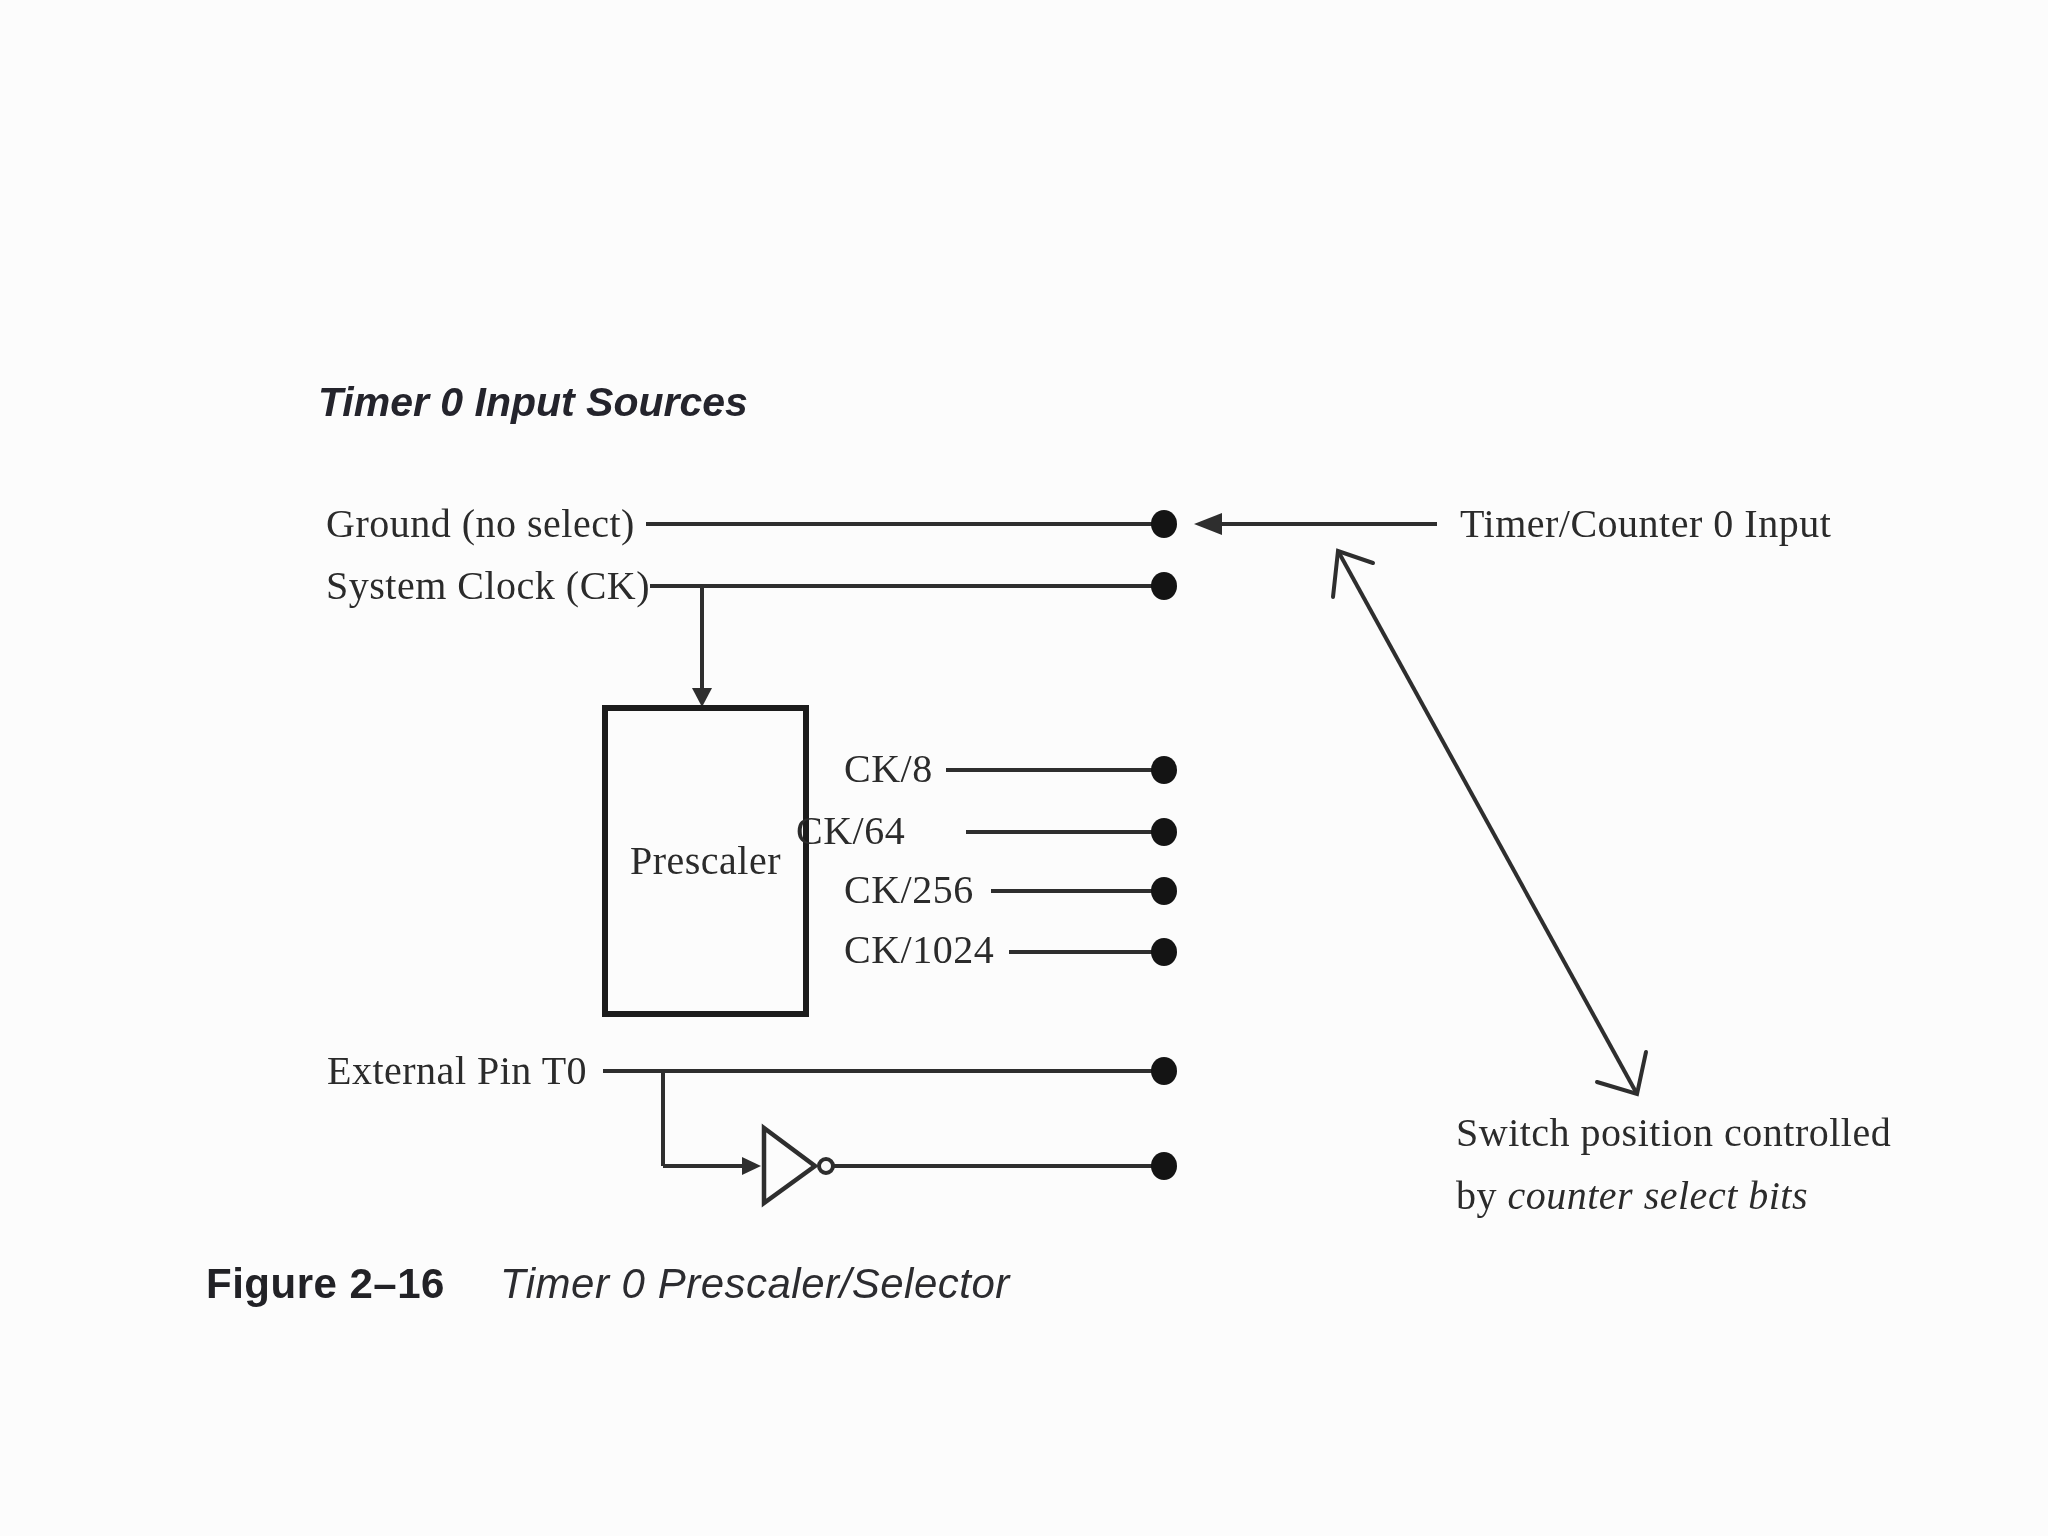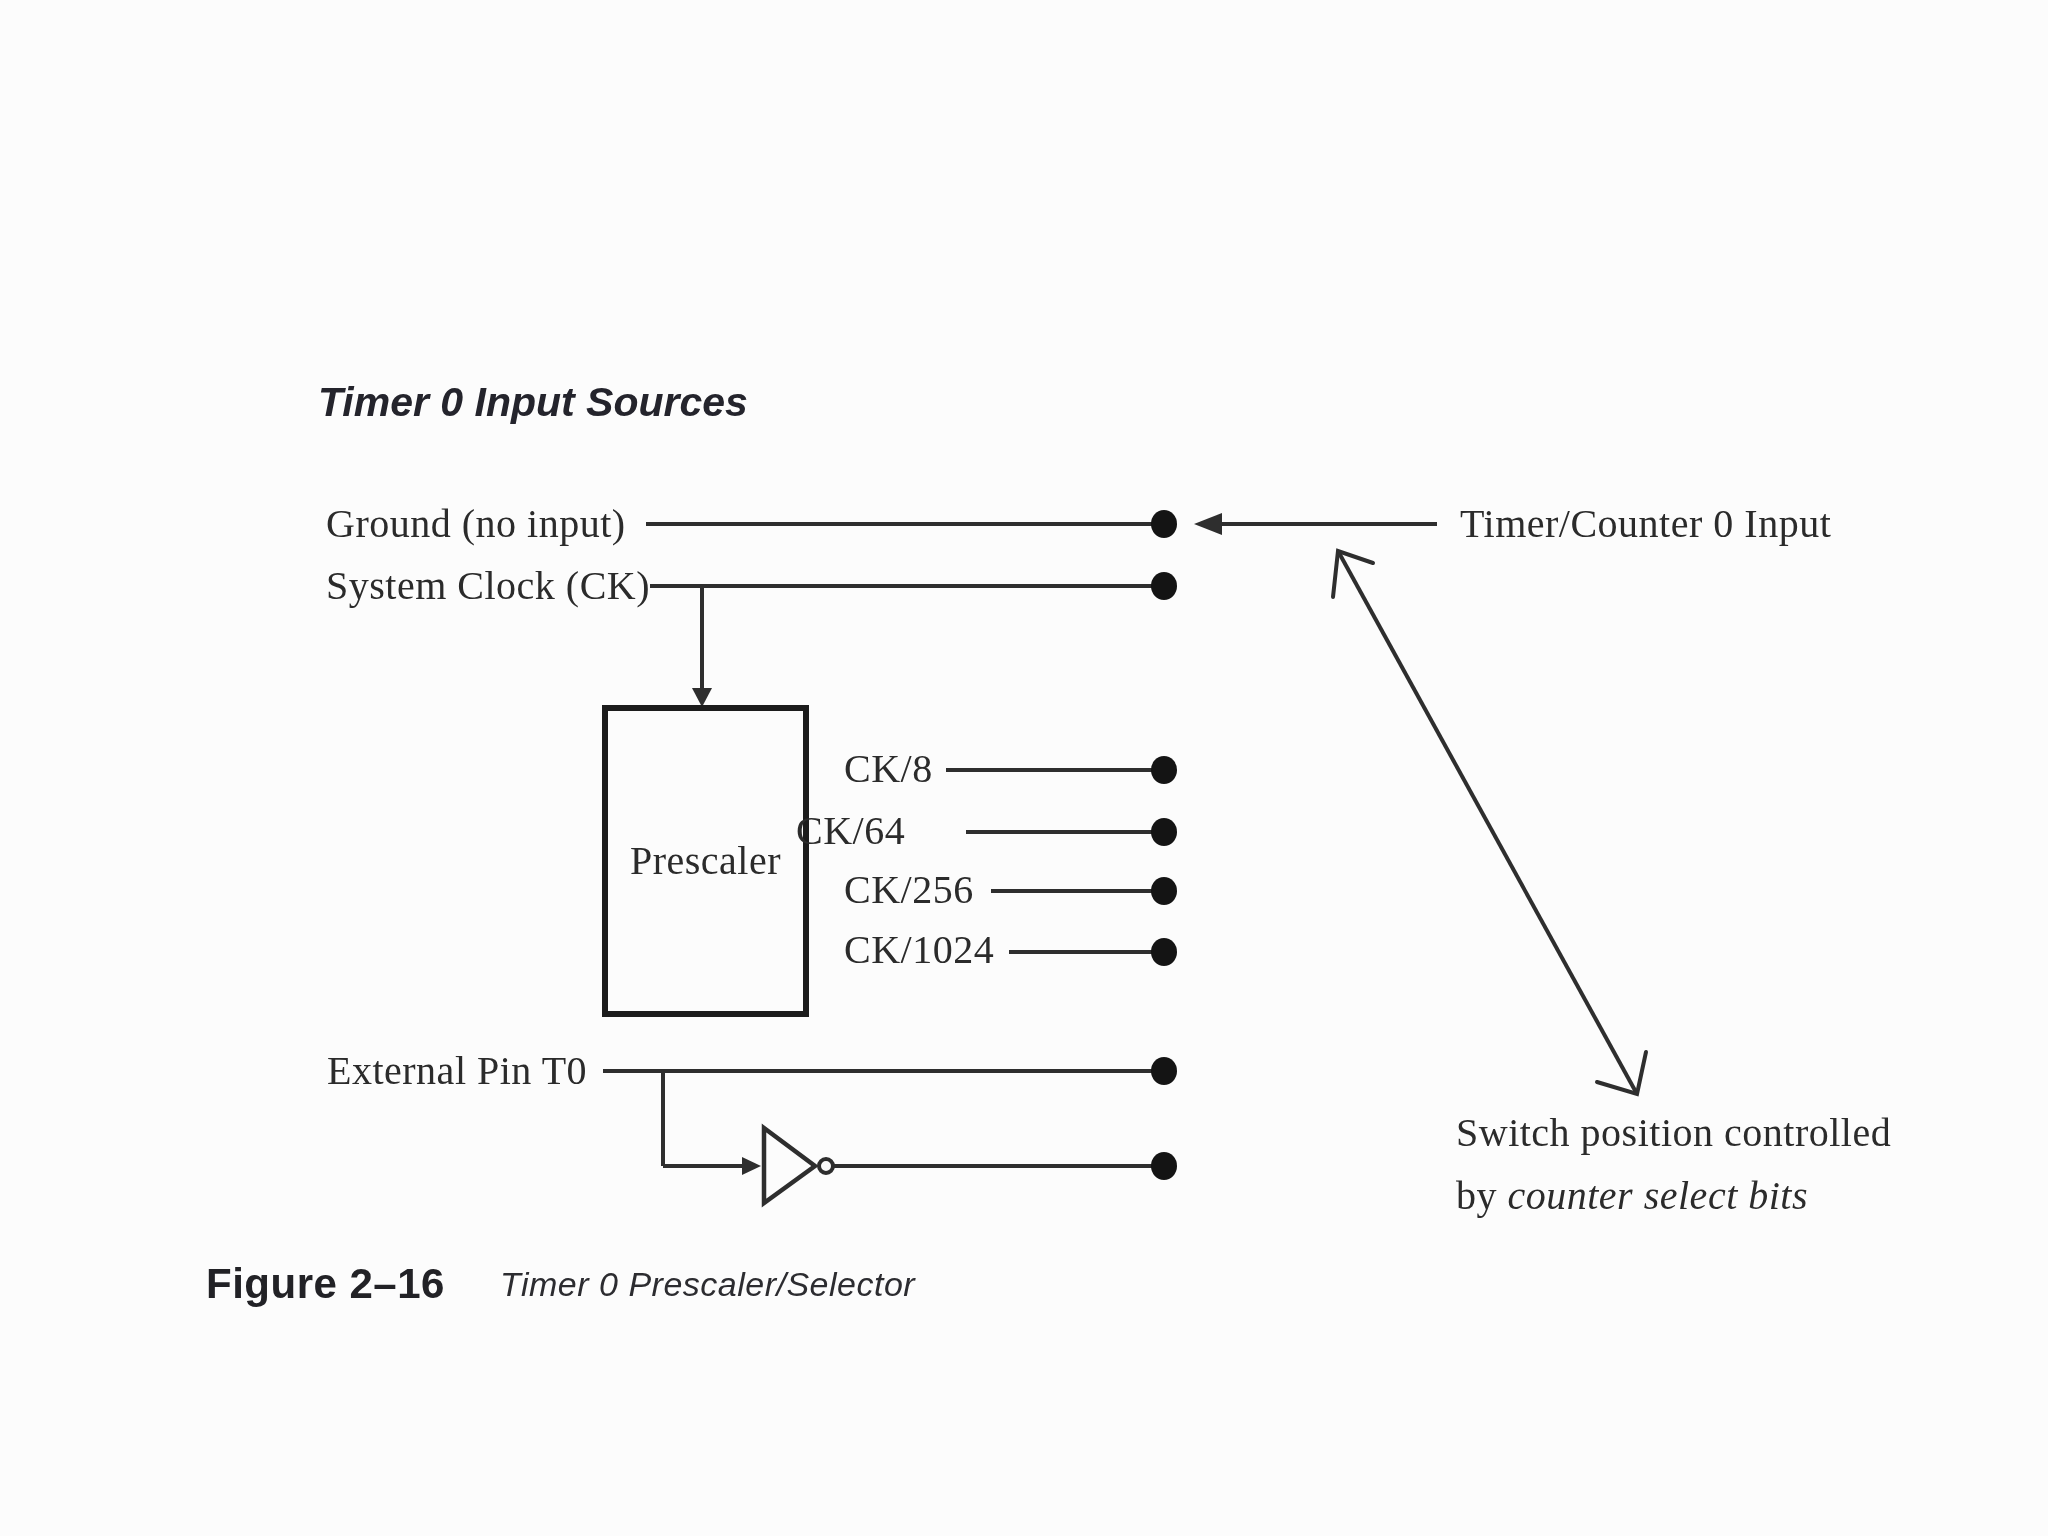--- a/index.html
+++ b/index.html
@@ -42,21 +42,21 @@
   .caption-number {
     font-family: "Liberation Sans", sans-serif;
     font-weight: 700;
     font-size: 42px;
     color: #222226;
   }
   .caption-title {
     font-family: "Liberation Sans", sans-serif;
     font-style: italic;
     font-weight: 500;
-    font-size: 34px;
+    font-size: 42px;
     color: #2c2c30;
   }
   .prescaler-label {
     left: 605px;
     width: 201px;
     text-align: center;
   }
   .annot-italic {
     font-style: italic;
   }
@@ -112,21 +112,21 @@
       <ellipse cx="1164" cy="832" rx="13" ry="14"></ellipse>
       <ellipse cx="1164" cy="891" rx="13" ry="14"></ellipse>
       <ellipse cx="1164" cy="952" rx="13" ry="14"></ellipse>
       <ellipse cx="1164" cy="1071" rx="13" ry="14"></ellipse>
       <ellipse cx="1164" cy="1166" rx="13" ry="14"></ellipse>
     </g>
   </svg>
 
   <div class="lbl diagram-title" style="left:318px; top:402px;">Timer 0 Input Sources</div>
 
-  <div class="lbl" style="left:326px; top:524px;">Ground (no input)</div>
+  <div class="lbl" style="left:326px; top:524px;">Ground (no select)</div>
 
   <div class="lbl" style="left:326px; top:586px;">System Clock (CK)</div>
 
   <div class="lbl prescaler-label" style="top:861px;">Prescaler</div>
 
   <div class="lbl" style="left:844px; top:769px;">CK/8</div>
   <div class="lbl" style="left:796px; top:831px;">CK/64</div>
   <div class="lbl" style="left:844px; top:890px;">CK/256</div>
   <div class="lbl" style="left:844px; top:950px;text-align:right;">CK/1024</div>
 

